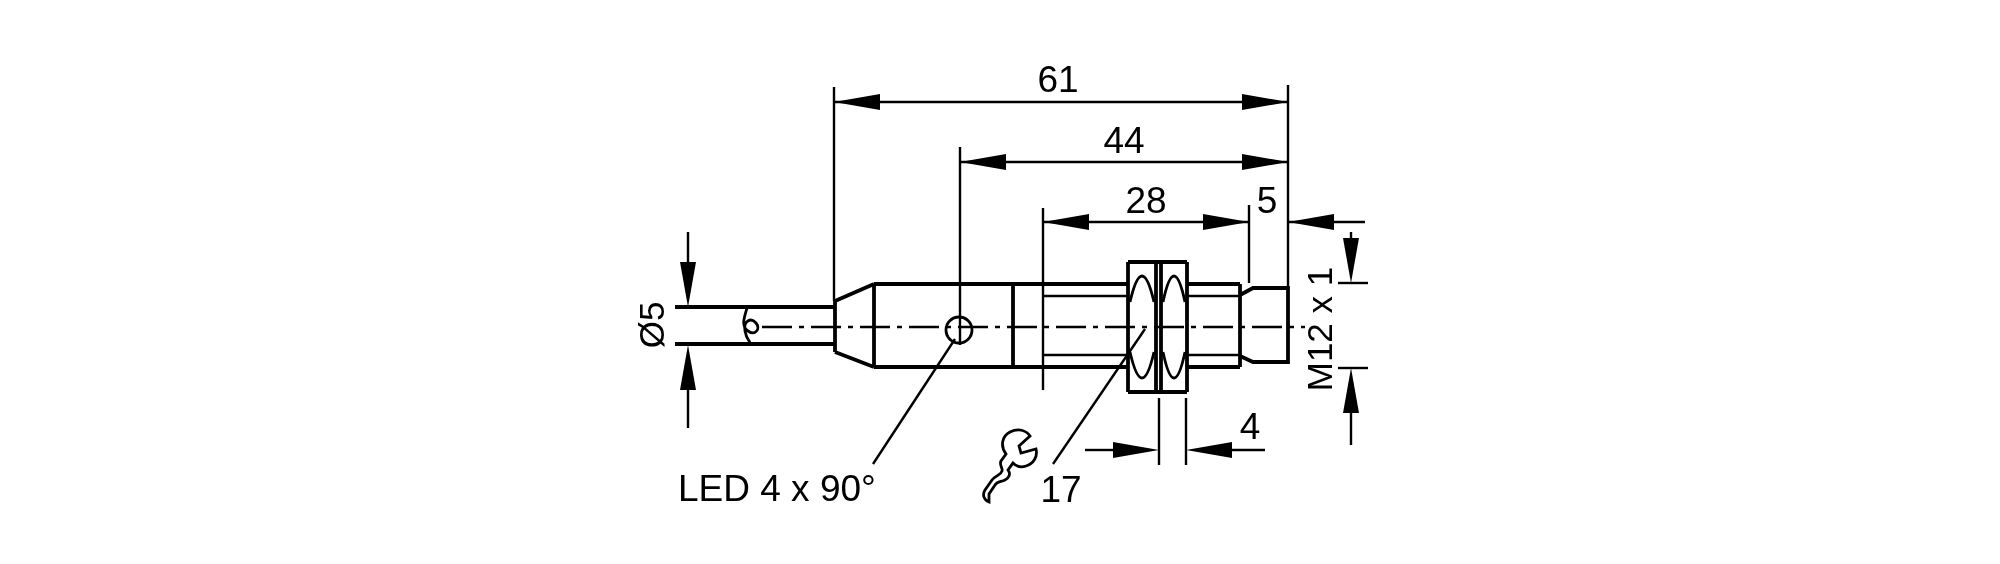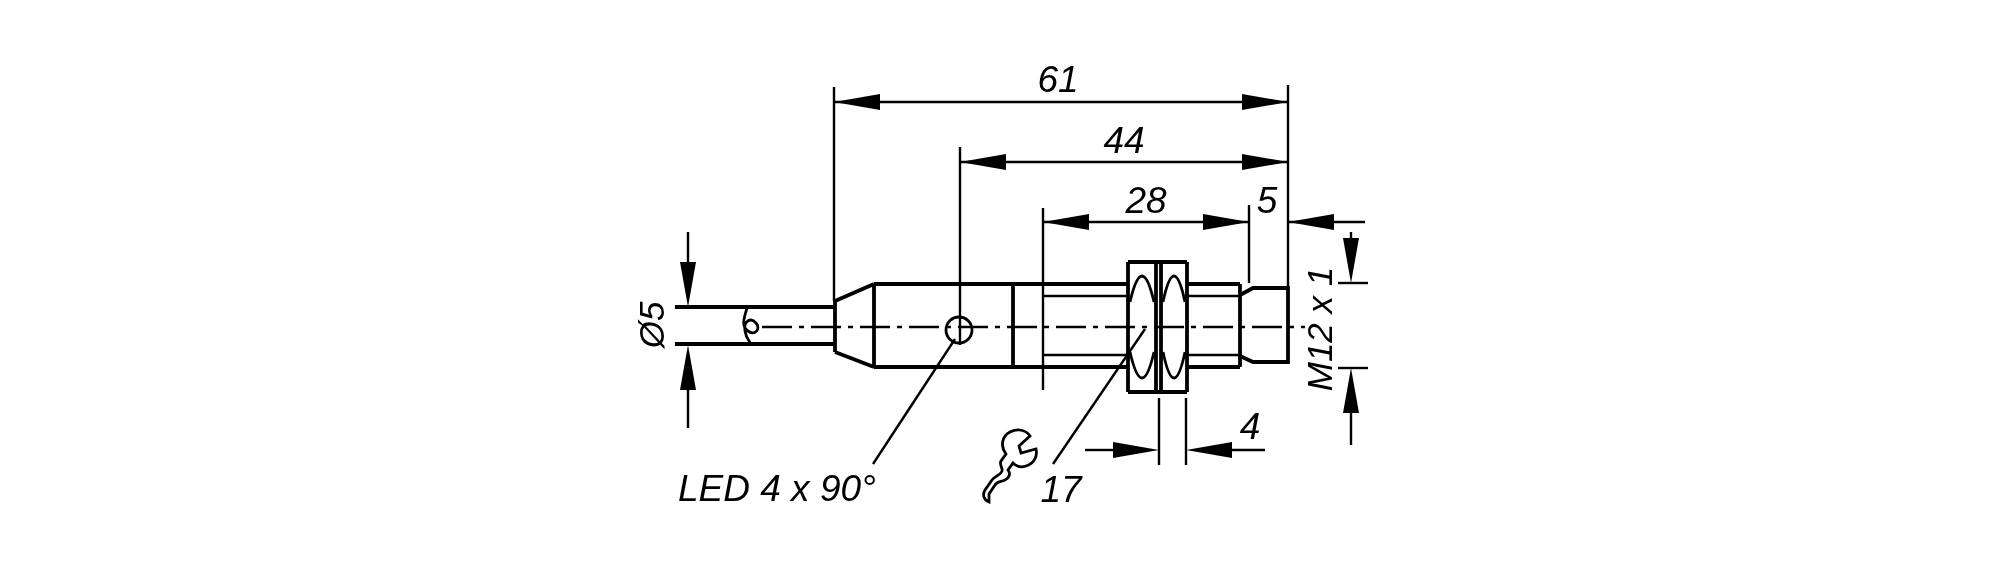--- a/index.html
+++ b/index.html
@@ -1,16 +1,16 @@
 <!DOCTYPE html>
 <html><head>
 <meta charset="utf-8">
 <style>
   html,body{margin:0;padding:0;background:#ffffff;}
-  .stage{position:relative;width:2000px;height:564px;background:#ffffff;overflow:hidden;font-style:italic;}
+  .stage{position:relative;width:2000px;height:564px;background:#ffffff;overflow:hidden;}
   svg{display:block;}
   .thick{stroke:#000;stroke-width:3.8;fill:none;stroke-linejoin:miter;}
   .thin{stroke:#000;stroke-width:2.4;fill:none;}
   .med{stroke:#000;stroke-width:2.8;fill:none;}
   .arrow{fill:#000;stroke:none;}
   .lbl{font-family:"Liberation Sans",sans-serif;font-size:37px;fill:#000;}
   .lbl-small{font-family:"Liberation Sans",sans-serif;font-size:35px;fill:#000;}
 </style>
 </head>
 <body>

